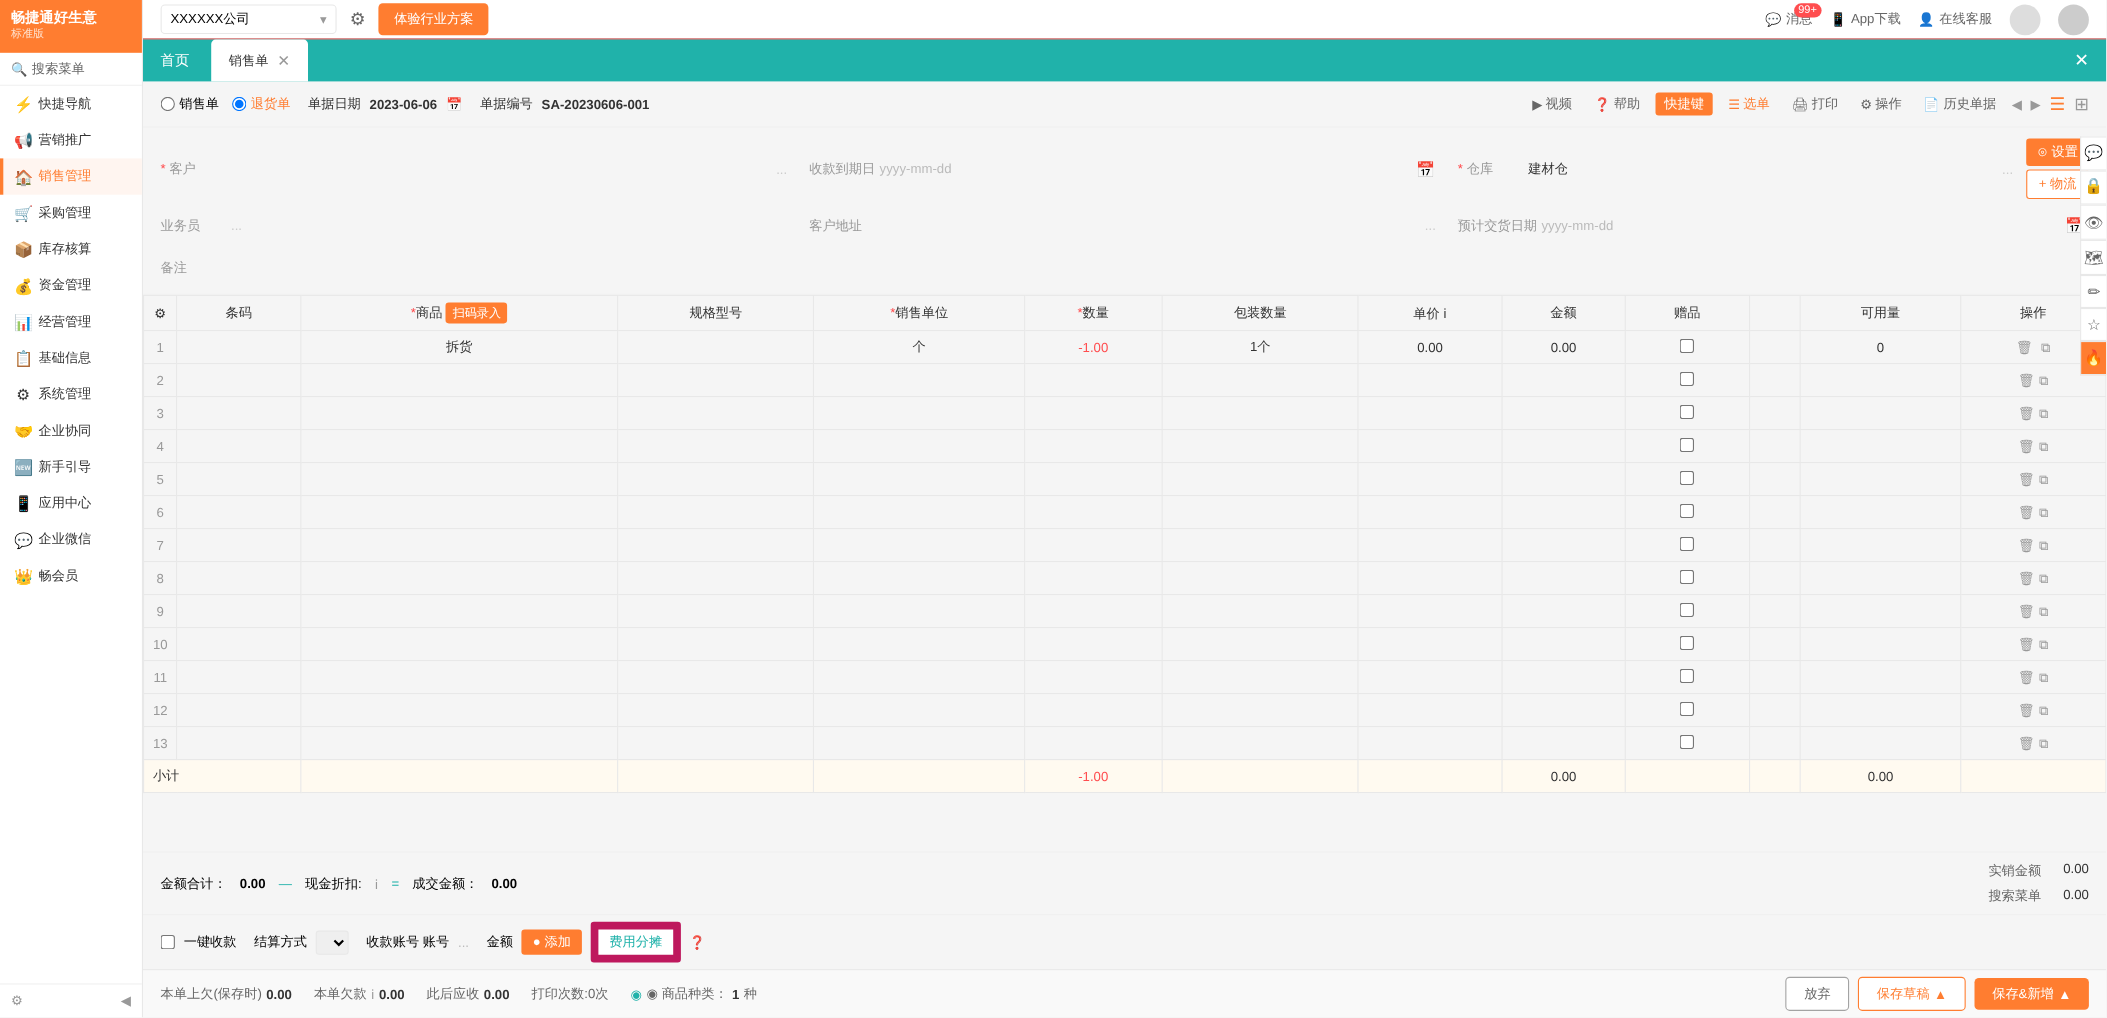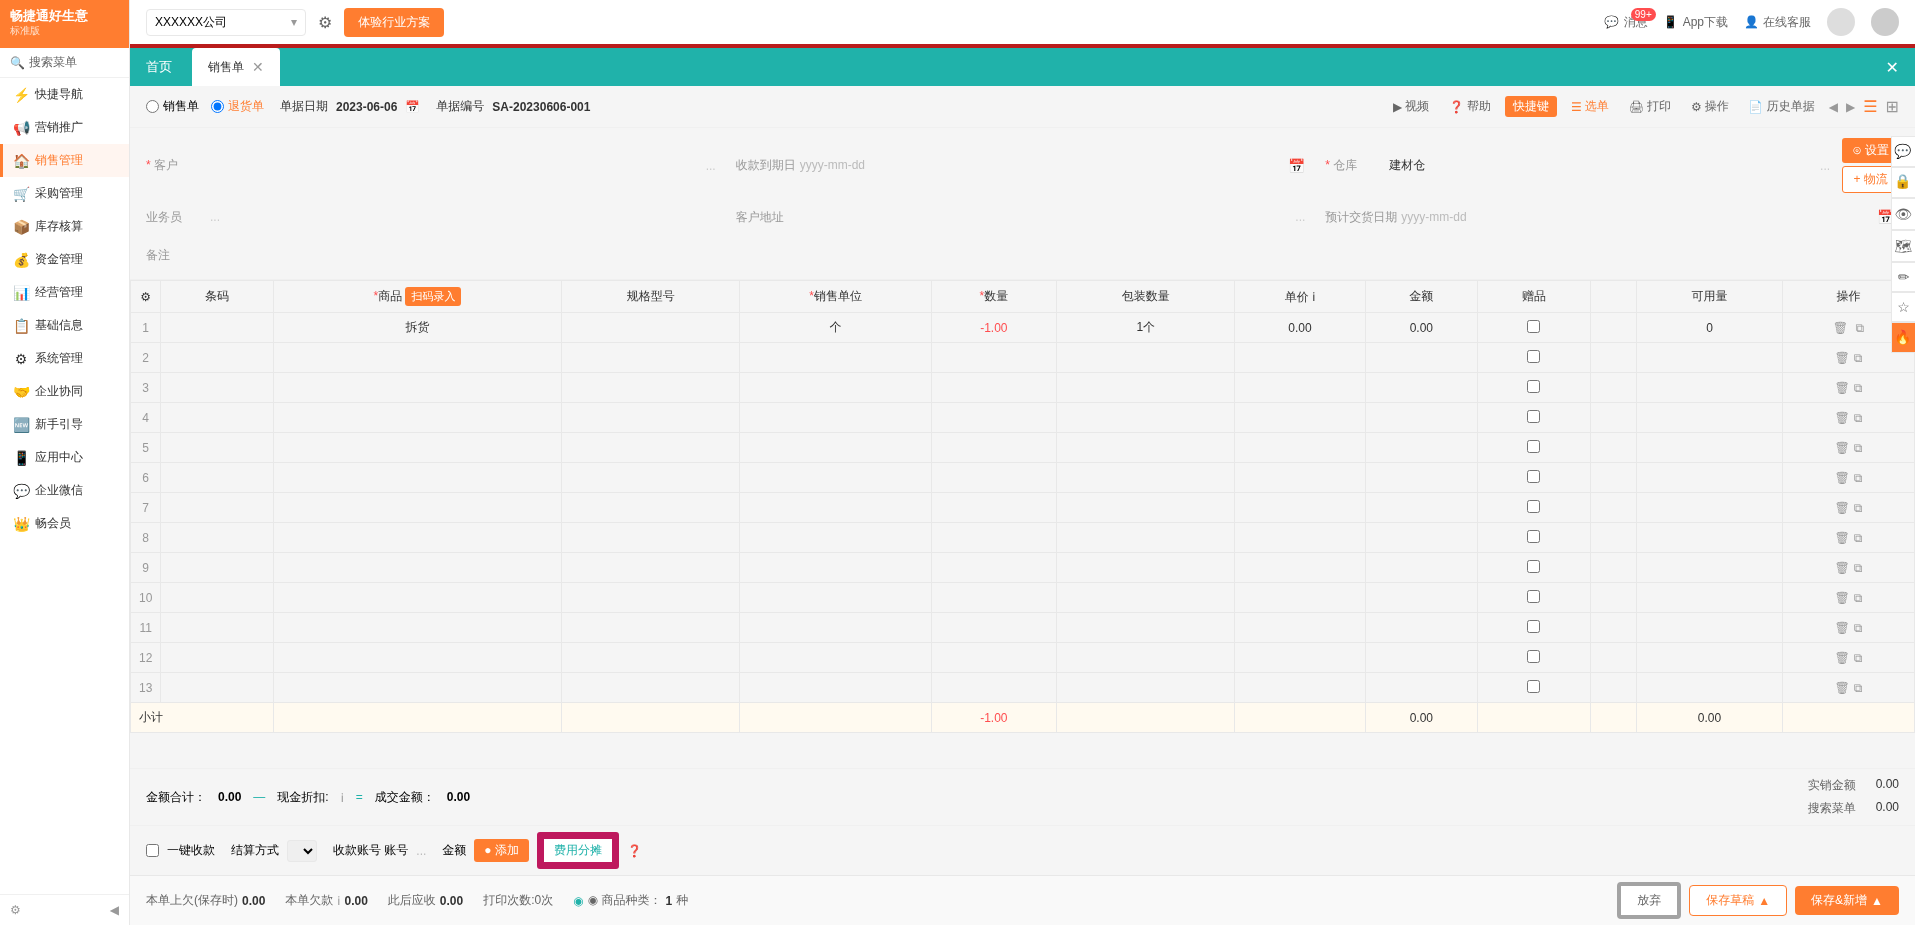--- a/index.html
+++ b/index.html
@@ -13,21 +13,21 @@
     .sidebar-search { display: flex; align-items: center; padding: 6px 10px; border-bottom: 1px solid #f0f0f0; cursor: pointer; color: #666; }
     .sidebar-item { display: flex; align-items: center; padding: 8px 10px; cursor: pointer; color: #333; gap: 6px; border-left: 3px solid transparent; }
     .sidebar-item.active { background: #fff5f0; color: #ff7d30; border-left: 3px solid #ff7d30; }
     .sidebar-item .icon { font-size: 14px; width: 16px; text-align: center; }
     .sidebar-bottom { margin-top: auto; display: flex; align-items: center; padding: 8px 10px; border-top: 1px solid #f0f0f0; gap: 8px; }
 
     
     .main { flex: 1; display: flex; flex-direction: column; overflow: hidden; }
 
     
-    .topbar { background: #fff; height: 48px; display: flex; align-items: center; padding: 0 16px; border-bottom: 4px solid #b91c1c; gap: 12px; }
+    .topbar { background: #fff; height: 36px; display: flex; align-items: center; padding: 0 16px; border-bottom: 1px solid #b91c1c; gap: 12px; }
     .company-selector { display: flex; align-items: center; gap: 6px; cursor: pointer; padding: 4px 8px; border: 1px solid #e8e8e8; border-radius: 4px; min-width: 160px; }
     .gear-btn { cursor: pointer; color: #666; font-size: 16px; }
     .trial-btn { background: #ff7d30; color: #fff; border: none; padding: 6px 14px; border-radius: 4px; cursor: pointer; font-size: 12px; }
     .topbar-right { margin-left: auto; display: flex; align-items: center; gap: 16px; }
     .topbar-icon-item { display: flex; align-items: center; gap: 4px; cursor: pointer; color: #666; position: relative; }
     .badge { background: #ff4d4f; color: #fff; border-radius: 8px; padding: 1px 4px; font-size: 10px; position: absolute; top: -6px; right: -8px; }
     .avatar { width: 28px; height: 28px; border-radius: 50%; background: #ddd; }
 
     
     .tabbar { background: #20b2aa; display: flex; align-items: center; padding: 0; height: 38px; }
@@ -70,21 +70,21 @@
 
     
     .status-bar { background: #f9f9f9; border-top: 1px solid #e8e8e8; padding: 6px 16px; display: flex; align-items: center; gap: 20px; }
     .status-item { display: flex; align-items: center; gap: 4px; color: #666; }
     .status-value { color: #333; font-weight: bold; }
     .final-actions { margin-left: auto; display: flex; gap: 8px; align-items: center; }
     .total-row { display: flex; justify-content: space-between; gap: 20px; color: #666; padding: 2px 0; }
     .total-value { color: #333; }
 
     
-    .btn-discard { background: #fff; border: 4px solid #a3a3a3; color: #666; padding: 6px 16px; border-radius: 4px; cursor: pointer; }
+    .btn-discard { background: #fff; border: 1px solid #a3a3a3; color: #666; padding: 6px 16px; border-radius: 4px; cursor: pointer; }
     .btn-save-draft { background: #fff; border: 1px solid #ff7d30; color: #ff7d30; padding: 6px 16px; border-radius: 4px; cursor: pointer; display: flex; align-items: center; gap: 4px; }
     .btn-save-new { background: #ff7d30; border: none; color: #fff; padding: 6px 16px; border-radius: 4px; cursor: pointer; display: flex; align-items: center; gap: 4px; }
 
     .wrapper { position: relative; flex: 1; display: flex; flex-direction: column; overflow: hidden; }
     .rfb { width: 24px; background: #fff; border: 1px solid #e8e8e8; border-right: none; display: flex; align-items: center; justify-content: center; padding: 6px 2px; cursor: pointer; color: #666; font-size: 14px; writing-mode: vertical-rl; }
     .rfb-orange { background: #ff7d30; color: #fff; }
     .fg-row { display: flex; align-items: center; min-height: 32px; padding: 2px 0; }
     .fg-label { color: #999; font-size: 12px; white-space: nowrap; min-width: 60px; }
     .fg-label.req::before { content: '* '; color: #ff4d4f; }
     .fg-value { flex: 1; color: #333; padding: 2px 4px; cursor: text; border-bottom: 1px solid transparent; }

